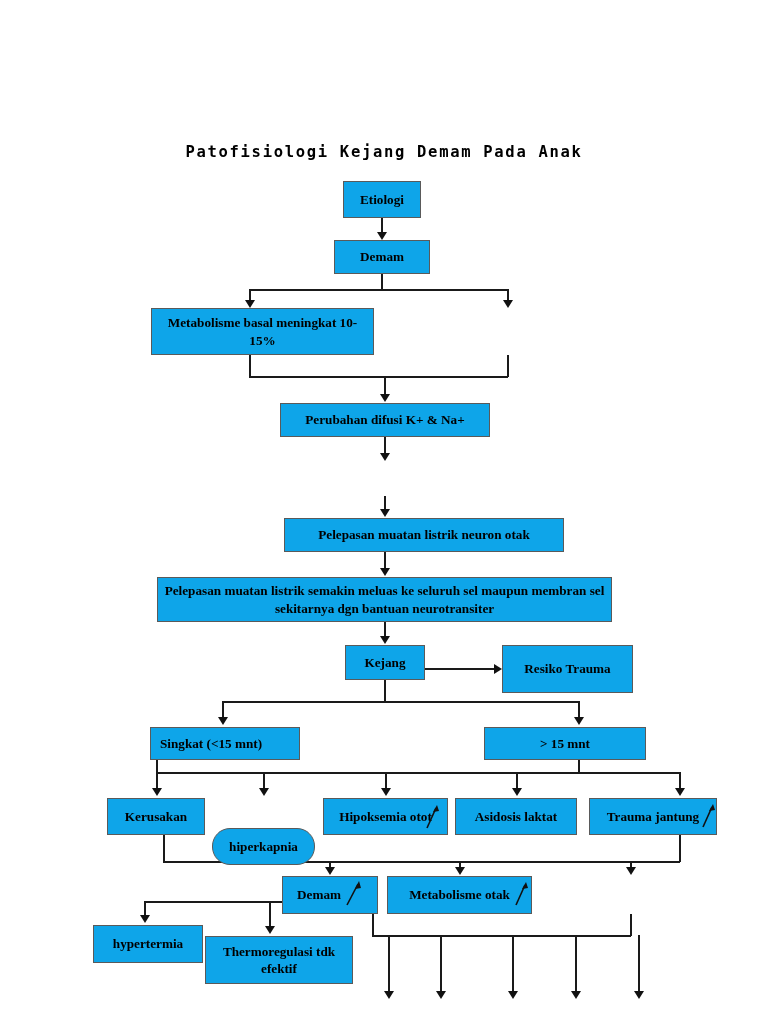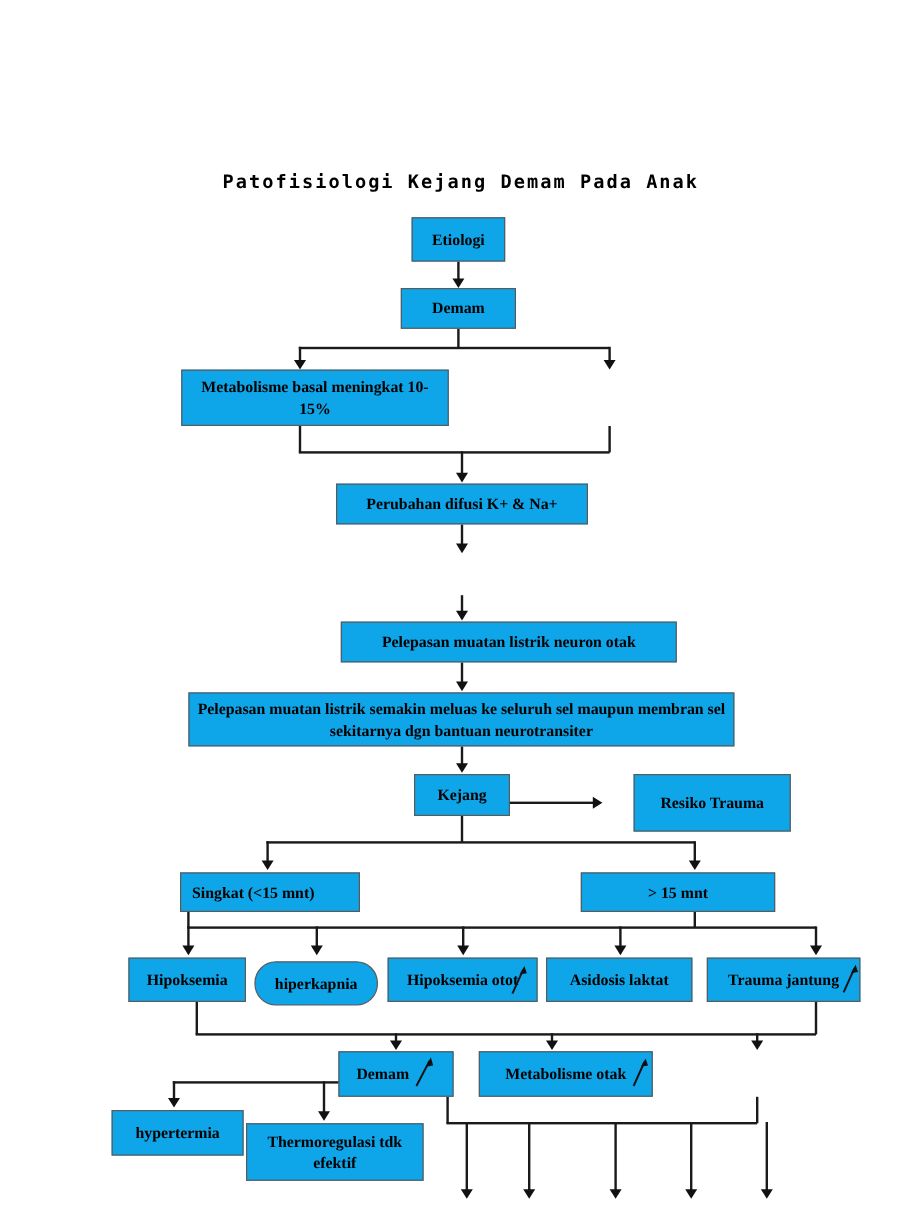--- a/index.html
+++ b/index.html
@@ -113,37 +113,37 @@
   </div>
 
   <div class="box" style="left:157px; top:577px; width:455px; height:45px;">
     <span class="txt">Pelepasan muatan listrik semakin meluas ke seluruh sel maupun membran sel sekitarnya dgn bantuan neurotransiter</span>
   </div>
 
   <div class="box" style="left:345px; top:645px; width:80px; height:35px;">
     <span class="txt">Kejang</span>
   </div>
 
-  <div class="box" style="left:528px; top:645px; width:131px; height:48px;justify-content:flex-end;">
+  <div class="box" style="left:502px; top:645px; width:131px; height:48px;justify-content:flex-end;">
     <span class="txt">Resiko Trauma</span>
   </div>
 
   <div class="box left-align" style="left:150px; top:727px; width:150px; height:33px;">
     <span class="txt">Singkat (&lt;15 mnt)</span>
   </div>
 
   <div class="box" style="left:484px; top:727px; width:162px; height:33px;">
     <span class="txt">&gt; 15 mnt</span>
   </div>
 
   <div class="box" style="left:107px; top:798px; width:98px; height:37px;">
-    <span class="txt">Hipoksemia</span>
-  </div>
-
-  <div class="box" style="left:212px; top:801px; width:103px; height:37px;border-radius:18px;">
+    <span class="txt">Kerusakan</span>
+  </div>
+
+  <div class="box" style="left:212px; top:828px; width:103px; height:37px;border-radius:18px;">
     <span class="txt">hiperkapnia</span>
   </div>
 
   <div class="box" style="left:323px; top:798px; width:125px; height:37px;">
     <span class="txt">Hipoksemia otot</span>
     <svg class="upmark" style="left:100px; top:5px;" viewBox="0 0 16 26">
       <line x1="3" y1="24" x2="12" y2="4" stroke="#111" stroke-width="1.6"></line>
       <polygon points="13,1 9,8 15,7" fill="#111"></polygon>
     </svg>
   </div>
@@ -161,21 +161,21 @@
   </div>
 
   <div class="box" style="left:282px; top:876px; width:96px; height:38px;">
     <span class="txt" style="margin-right:22px;">Demam</span>
     <svg class="upmark" style="left:62px; top:3px;" viewBox="0 0 16 26">
       <line x1="2" y1="25" x2="13" y2="4" stroke="#111" stroke-width="1.6"></line>
       <polygon points="14,1 10,9 16,8" fill="#111"></polygon>
     </svg>
   </div>
 
-  <div class="box" style="left:399px; top:876px; width:145px; height:38px;">
+  <div class="box" style="left:387px; top:876px; width:145px; height:38px;">
     <span class="txt">Metabolisme otak</span>
     <svg class="upmark" style="left:125px; top:4px;" viewBox="0 0 16 26">
       <line x1="3" y1="24" x2="12" y2="4" stroke="#111" stroke-width="1.6"></line>
       <polygon points="13,1 9,8 15,7" fill="#111"></polygon>
     </svg>
   </div>
 
 
   <div class="box" style="left:205px; top:936px; width:148px; height:48px;">
     <span class="txt">Thermoregulasi tdk efektif</span>

